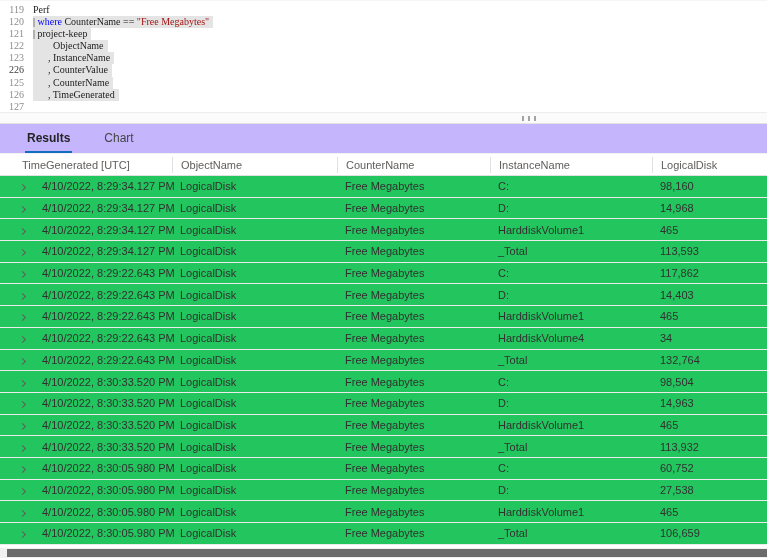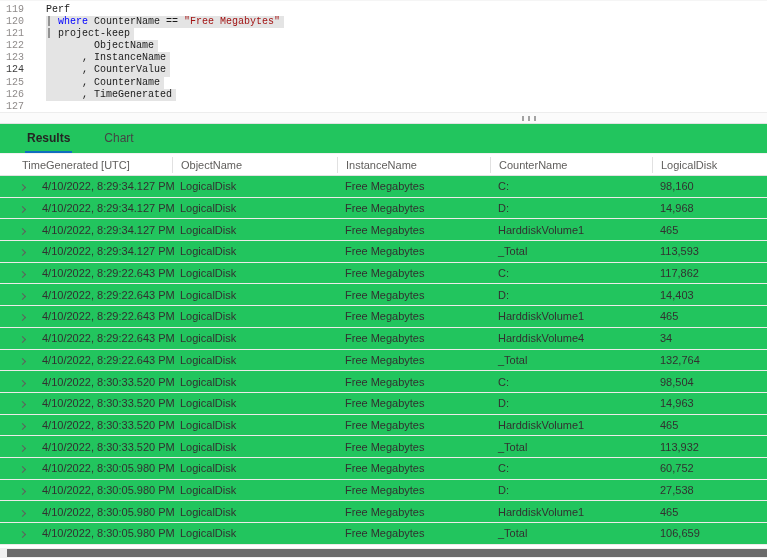--- a/index.html
+++ b/index.html
@@ -9,38 +9,38 @@
     --selection:#e4e4e4;
     --scroll-thumb:#6b6b6b;
   }
   *{margin:0;padding:0;box-sizing:border-box;}
   html,body{width:767px;height:560px;overflow:hidden;background:#fff;
     font-family:"Liberation Sans",sans-serif;-webkit-font-smoothing:antialiased;}
 
   
   .editor{height:112px;padding-top:3px;border-top:1px solid #f5f5f5;overflow:hidden;}
   .code-line{display:flex;height:12.1px;line-height:12.1px;
-    font-family:Liberation Mono, monospace;font-size:10px;gap:13px;}
+    font-family:Liberation Serif, serif;font-size:10px;}
   .gutter{width:33px;flex:0 0 33px;text-align:right;padding-right:9px;color:#8f8b8a;}
   .gutter.active{color:#3c3c3c;}
   .line-content{white-space:pre;color:#1b1b1b;}
   .line-content.selected{background:var(--selection);padding-right:4px;}
   .tok-kw{color:var(--kw);}
   .tok-str{color:var(--str);}
   .tok-plain{color:#1b1b1b;}
 
   
   .splitter{height:12px;background:#fbfbfb;border-top:1px solid #ededed;
     border-bottom:1px solid #e3e3e3;position:relative;}
   .grip{position:absolute;left:522px;top:3px;display:flex;gap:4px;cursor:row-resize;}
   .grip i{display:block;width:2px;height:5px;background:#a3a3a3;}
 
   
   .tabbar{height:30px;display:flex;align-items:flex-end;padding-left:25px;
-    border-bottom:1px solid #f2f2f2;background:#22c55e;}
+    border-bottom:1px solid #f2f2f2;background:#c4b5fd;}
   .tab{font-size:12px;color:#444;padding:0 2px 6px 2px;margin-right:30px;cursor:pointer;
     border-bottom:2px solid transparent;}
   .tab.active{color:#252423;font-weight:700;border-bottom-color:var(--tab-accent);}
 
   
   .grid-header{display:grid;grid-template-columns:40px 132px 165px 153px 162px auto;
     height:22px;align-items:center;border-bottom:1px solid #e1e1e1;}
   .grid-header .hcell{font-size:11px;color:#605e5c;white-space:nowrap;line-height:16px;height:16px;}
   .hcell.first{grid-column:1 / 3;padding-left:22px;}
   .hcell.sep{border-left:1px solid #e1e1e1;padding-left:8px;}
@@ -84,21 +84,21 @@
     <span class="gutter">122</span>
     <span class="line-content selected"><span class="tok-plain">        ObjectName</span></span>
   </div>
 
   <div class="code-line">
     <span class="gutter">123</span>
     <span class="line-content selected"><span class="tok-plain">      , InstanceName</span></span>
   </div>
 
   <div class="code-line">
-    <span class="gutter active">124</span>
+    <span class="gutter active">226</span>
     <span class="line-content selected"><span class="tok-plain">      , CounterValue</span></span>
   </div>
 
   <div class="code-line">
     <span class="gutter">125</span>
     <span class="line-content selected"><span class="tok-plain">      , CounterName</span></span>
   </div>
 
   <div class="code-line">
     <span class="gutter">126</span>
@@ -122,22 +122,22 @@
 <div class="tabbar" id="tabbar">
   <span class="tab active"><span class="tab-label">Results</span></span>
 
   <span class="tab"><span class="tab-label">Chart</span></span>
 </div>
 
 <div>
   <div class="grid-header">
     <span class="hcell first">TimeGenerated [UTC]</span>
     <span class="hcell sep">ObjectName</span>
+    <span class="hcell sep">CounterName</span>
     <span class="hcell sep">InstanceName</span>
-    <span class="hcell sep">CounterName</span>
     <span class="hcell sep">LogicalDisk</span>
   </div>
   <div class="rows" id="rows">
   <div class="row">
     <span class="cell c-expand"><span class="chev"></span></span>
     <span class="cell c-time">4/10/2022, 8:29:34.127 PM</span>
     <span class="cell c-obj">LogicalDisk</span>
     <span class="cell c-counter">Free Megabytes</span>
     <span class="cell c-inst">C:</span>
     <span class="cell c-val">98,160</span>

